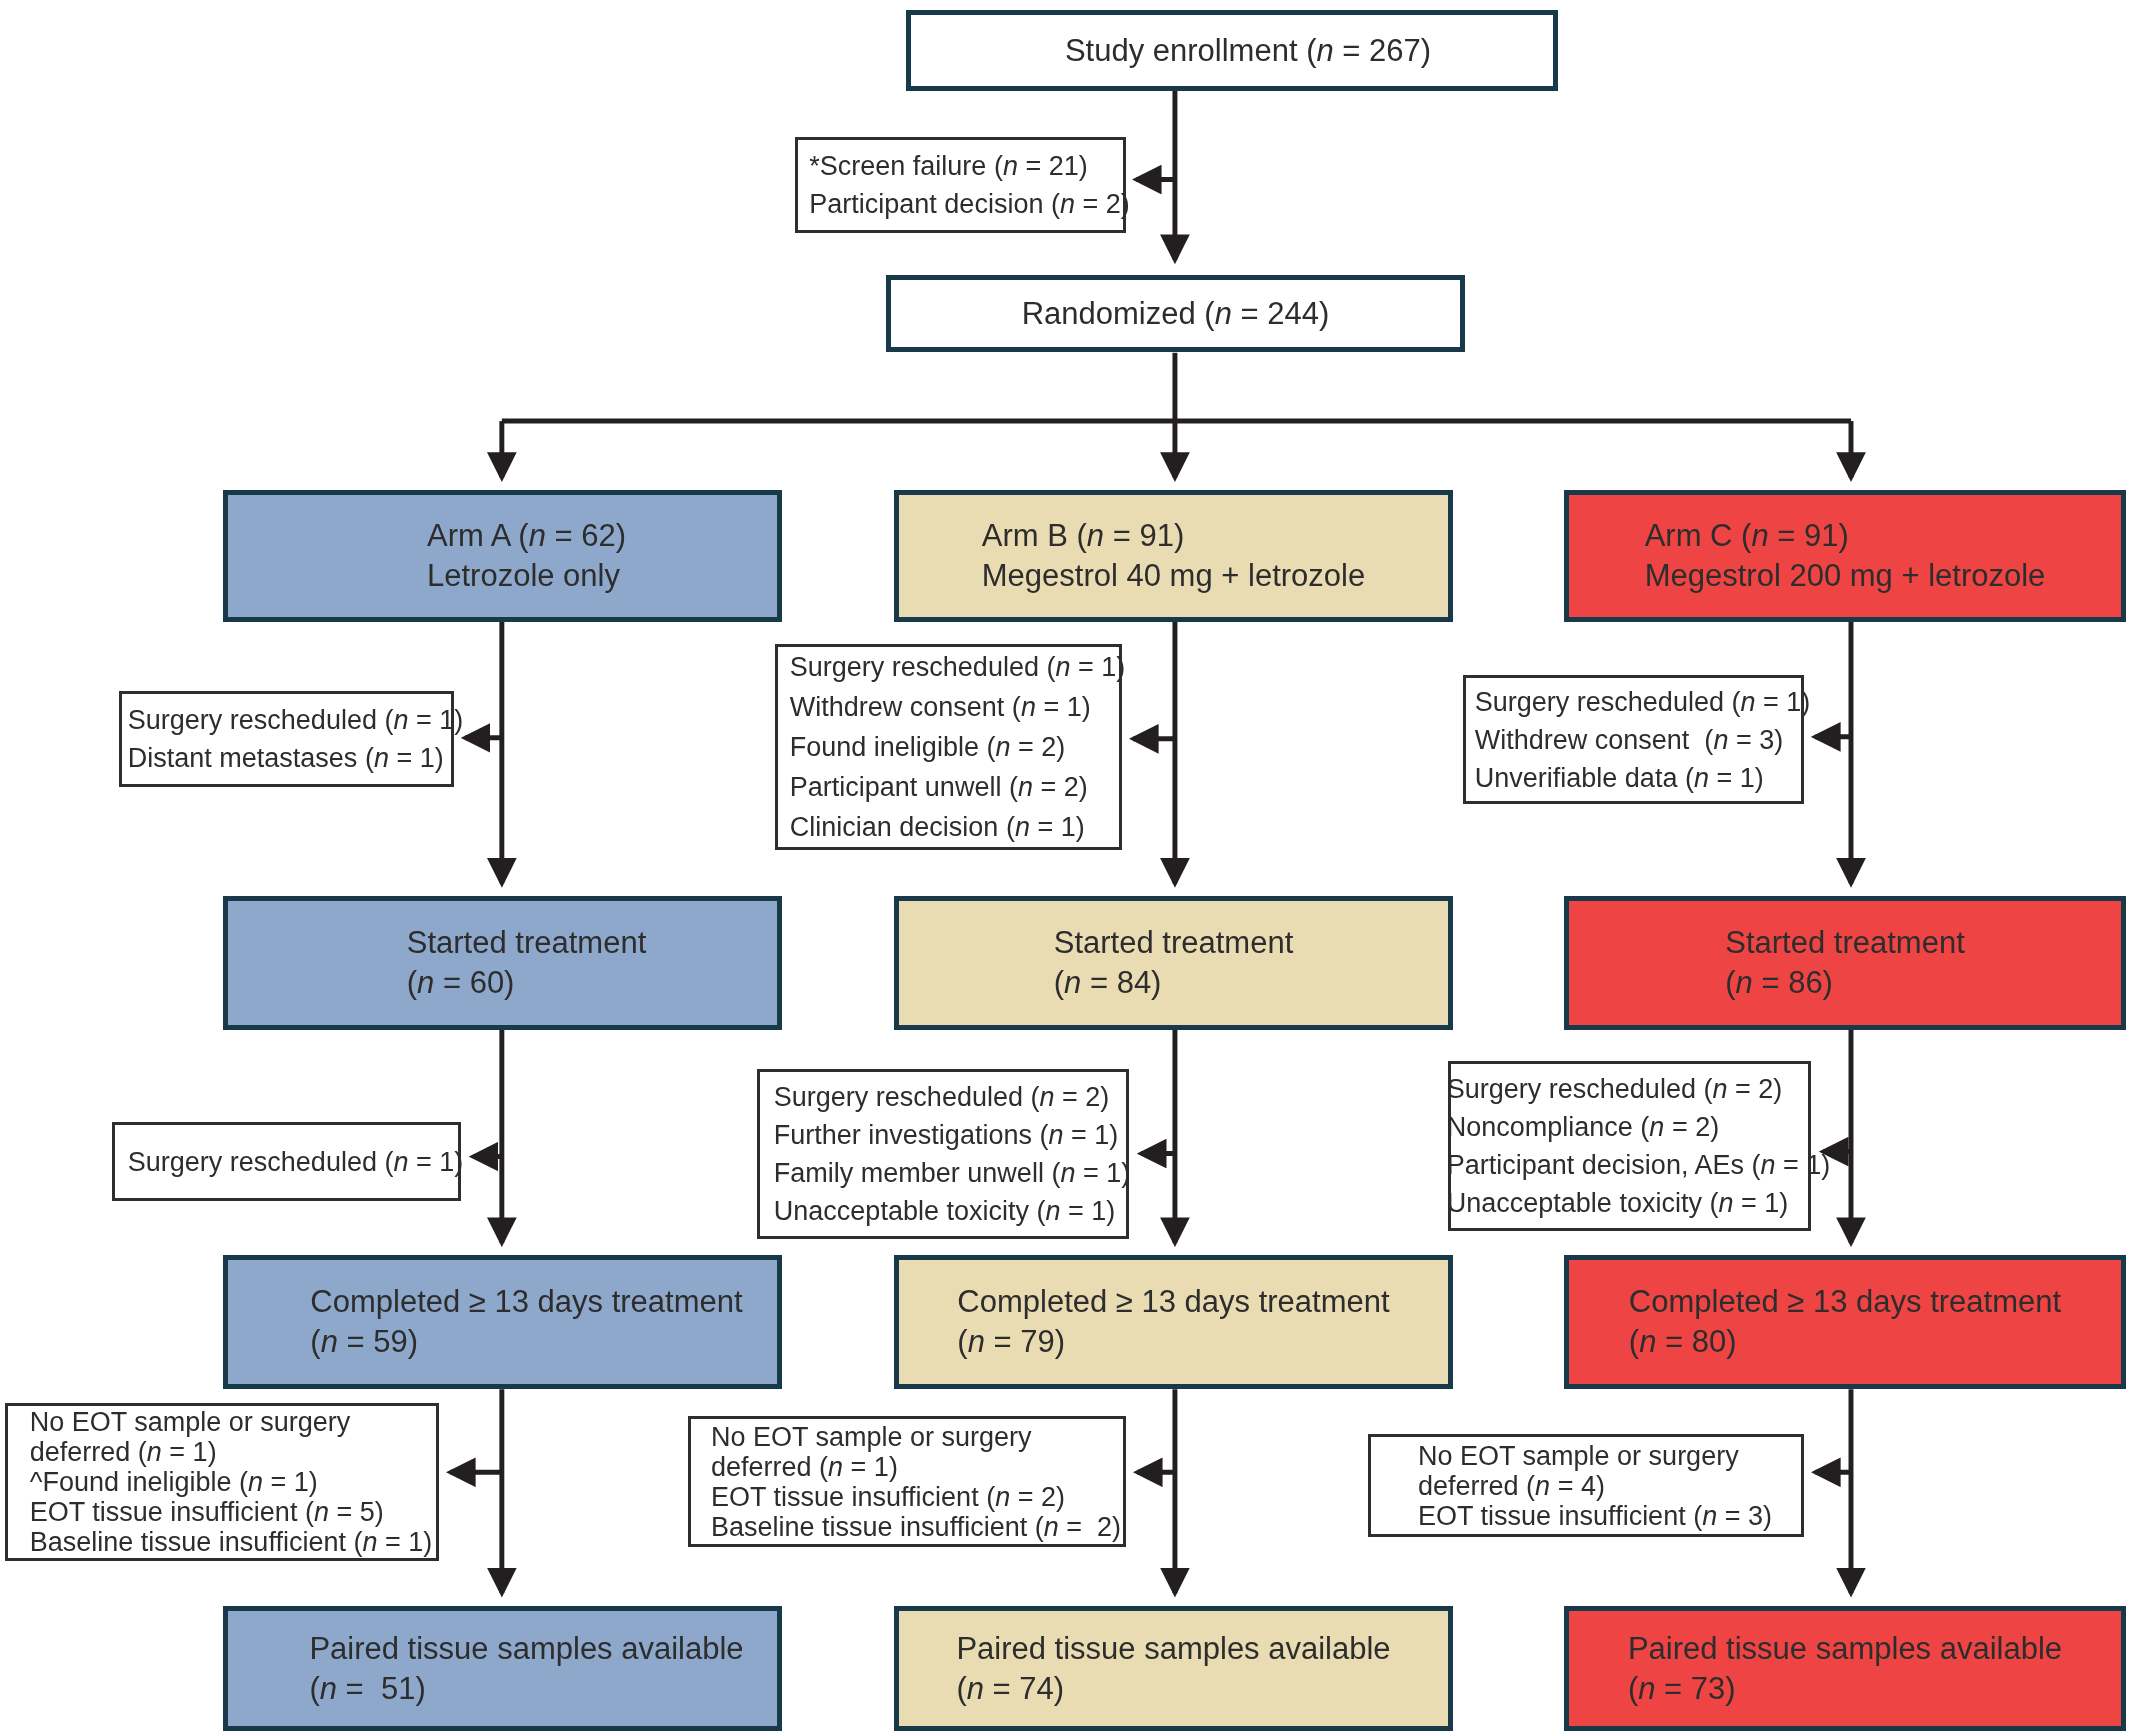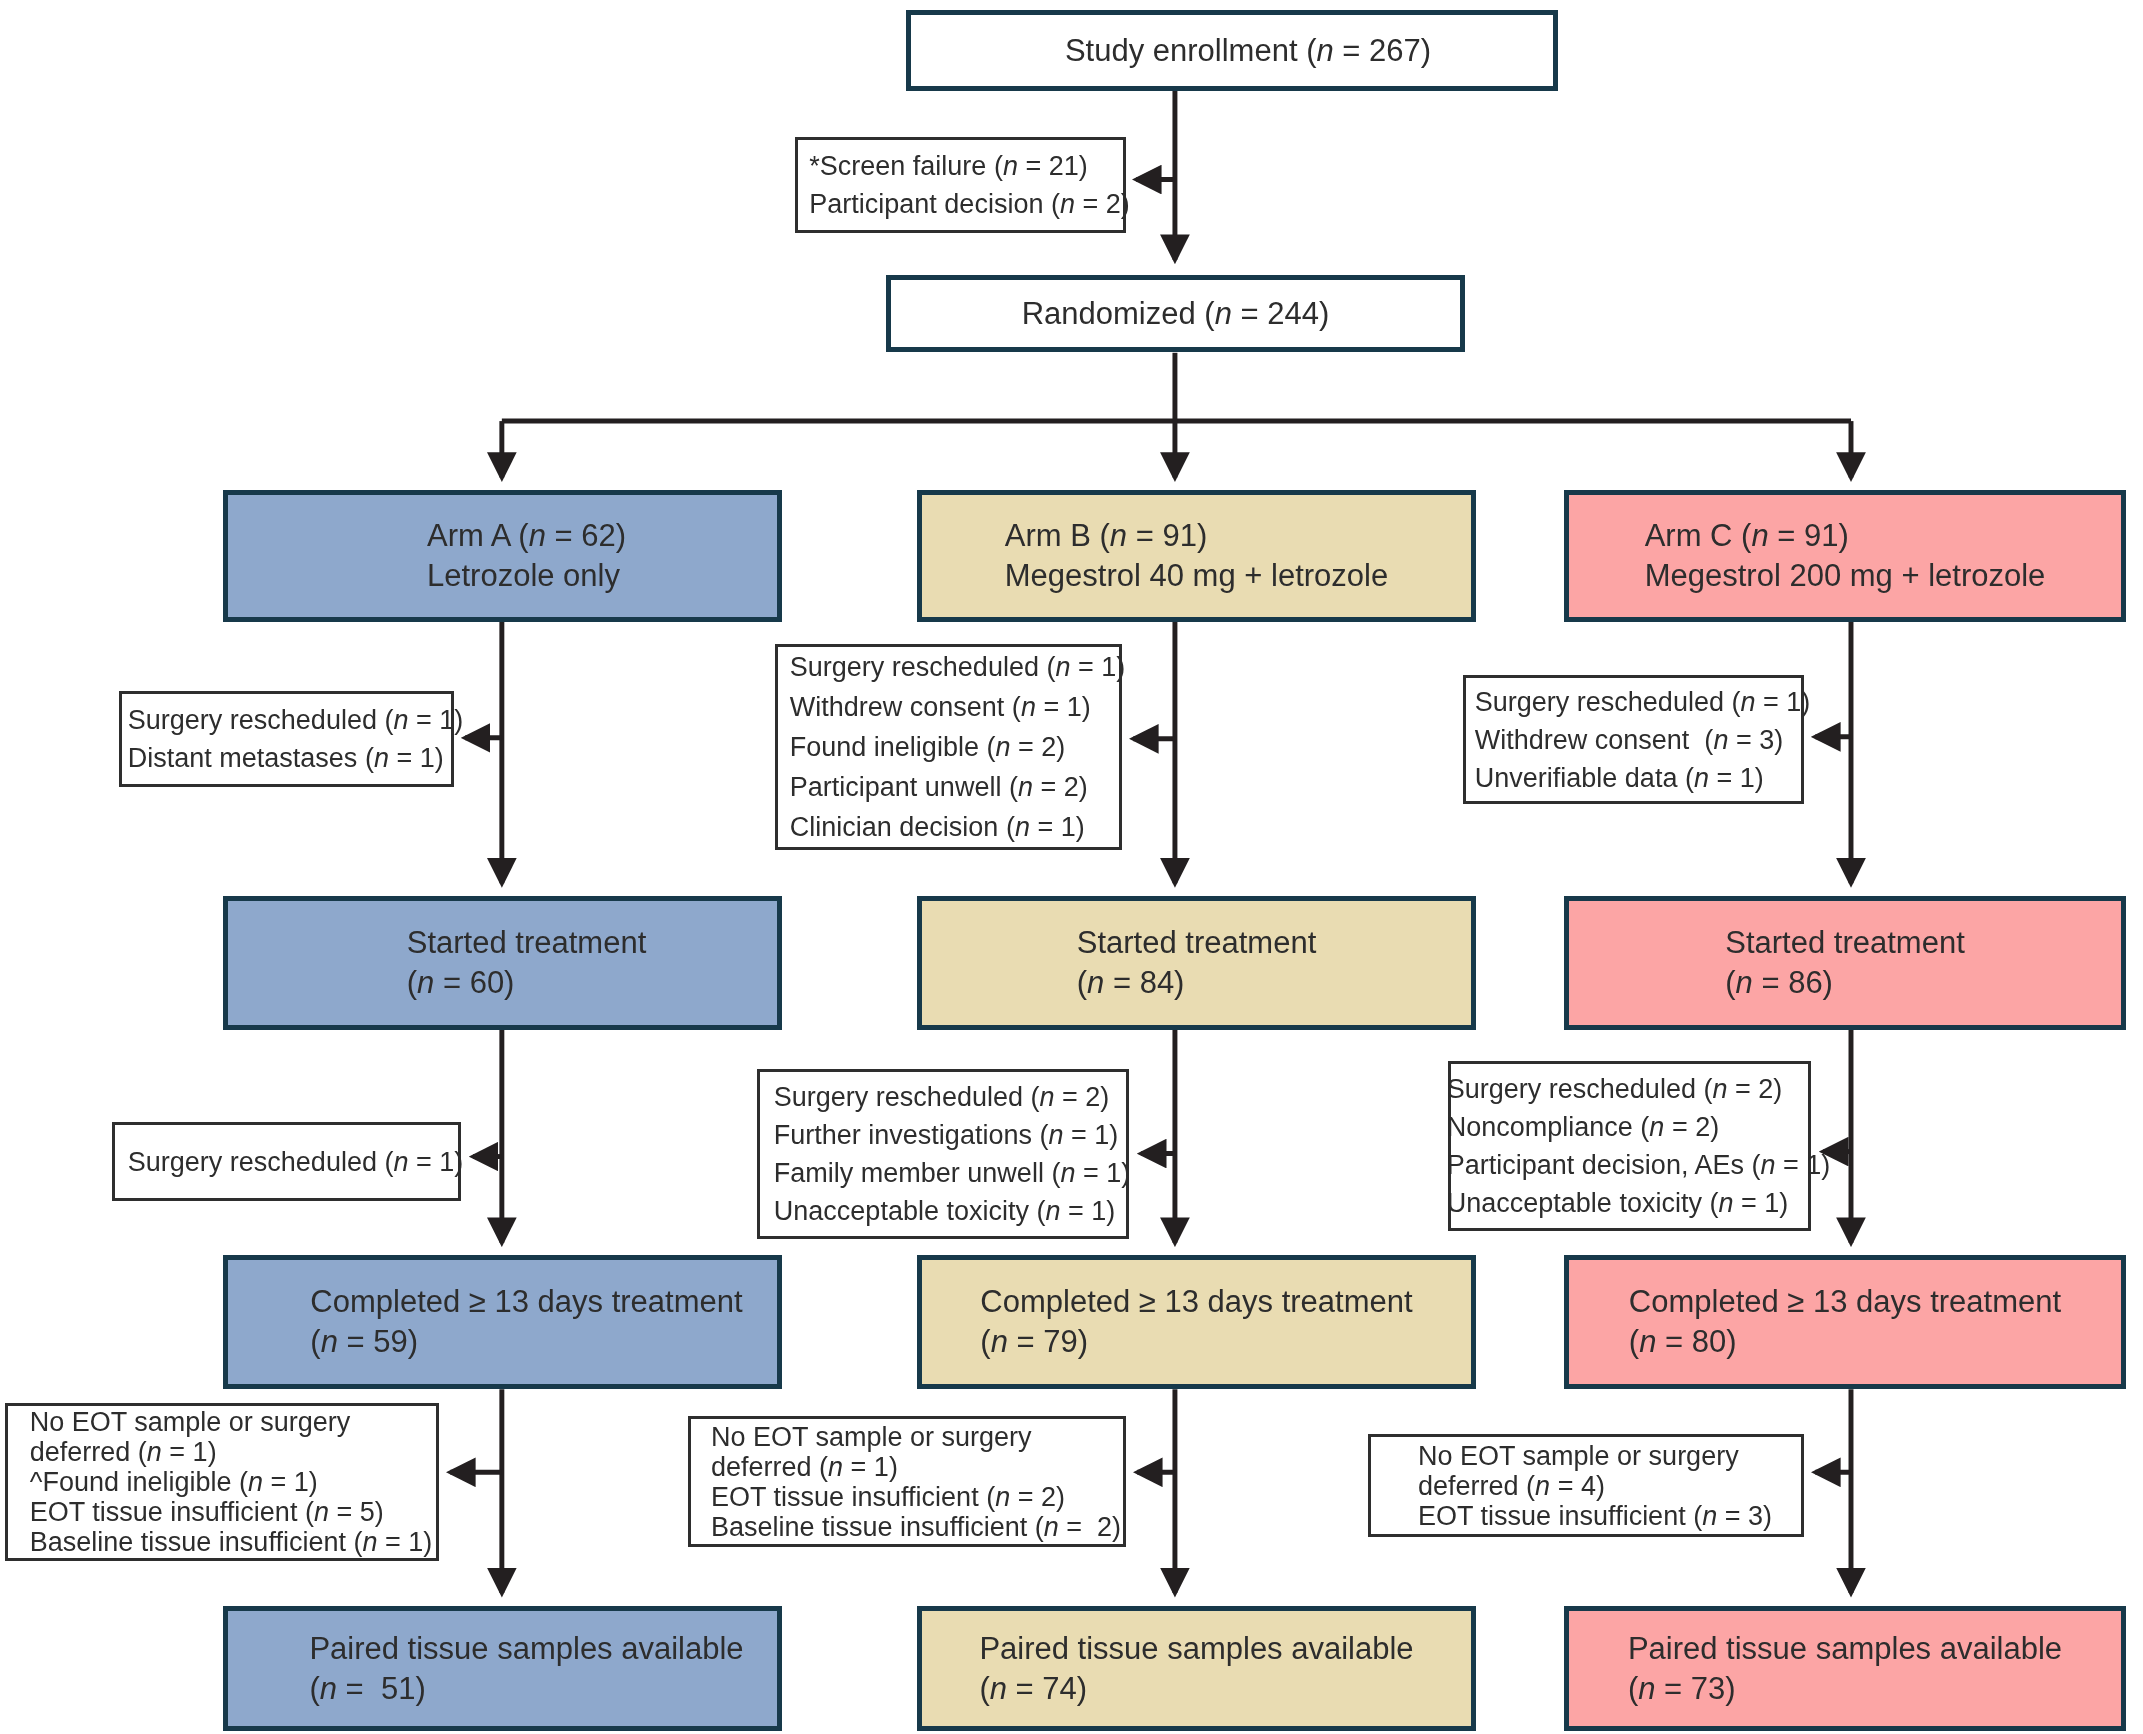--- a/index.html
+++ b/index.html
@@ -31,22 +31,22 @@
   .node.main.center1 .tblock{text-align:center;}
   .node.side{
     border:3px solid #2e2e2e;
     background:#ffffff;
     font-size:27px;
     align-items:center;
     padding:10px 14px 10px 32px;
   }
   .fill-white{background:#ffffff;}
   .fill-blue{background:#8ea8cc;padding-left:48px;}
-  .fill-tan{background:#e9dcb2;margin-left:23px;}
-  .fill-salmon{background:#fca5a5;}
+  .fill-tan{background:#e9dcb2;}
+  .fill-salmon{background:#ef4444;}
   i{font-style:italic;}
 </style>
 </head>
 <body>
 
 <div class="stage">
 
   <svg class="connectors" width="2143" height="1735" viewBox="0 0 2165 1752">
     <defs>
       <marker id="arr" viewBox="0 0 10 10" refX="8.5" refY="5" markerWidth="6" markerHeight="6" orient="auto">

